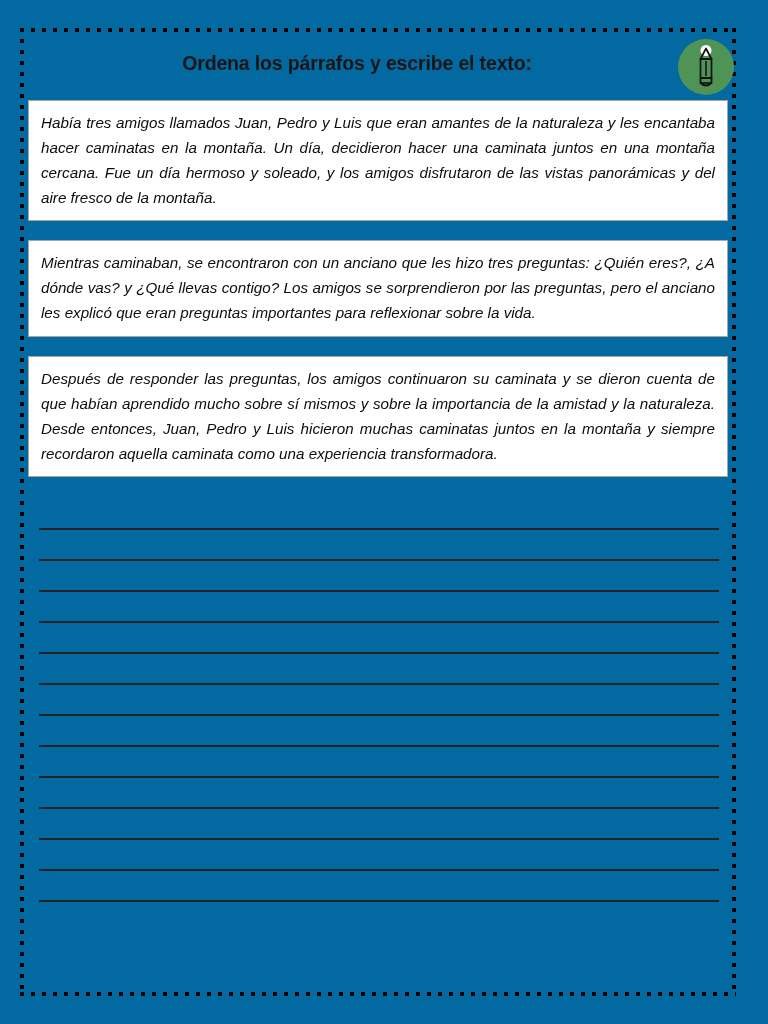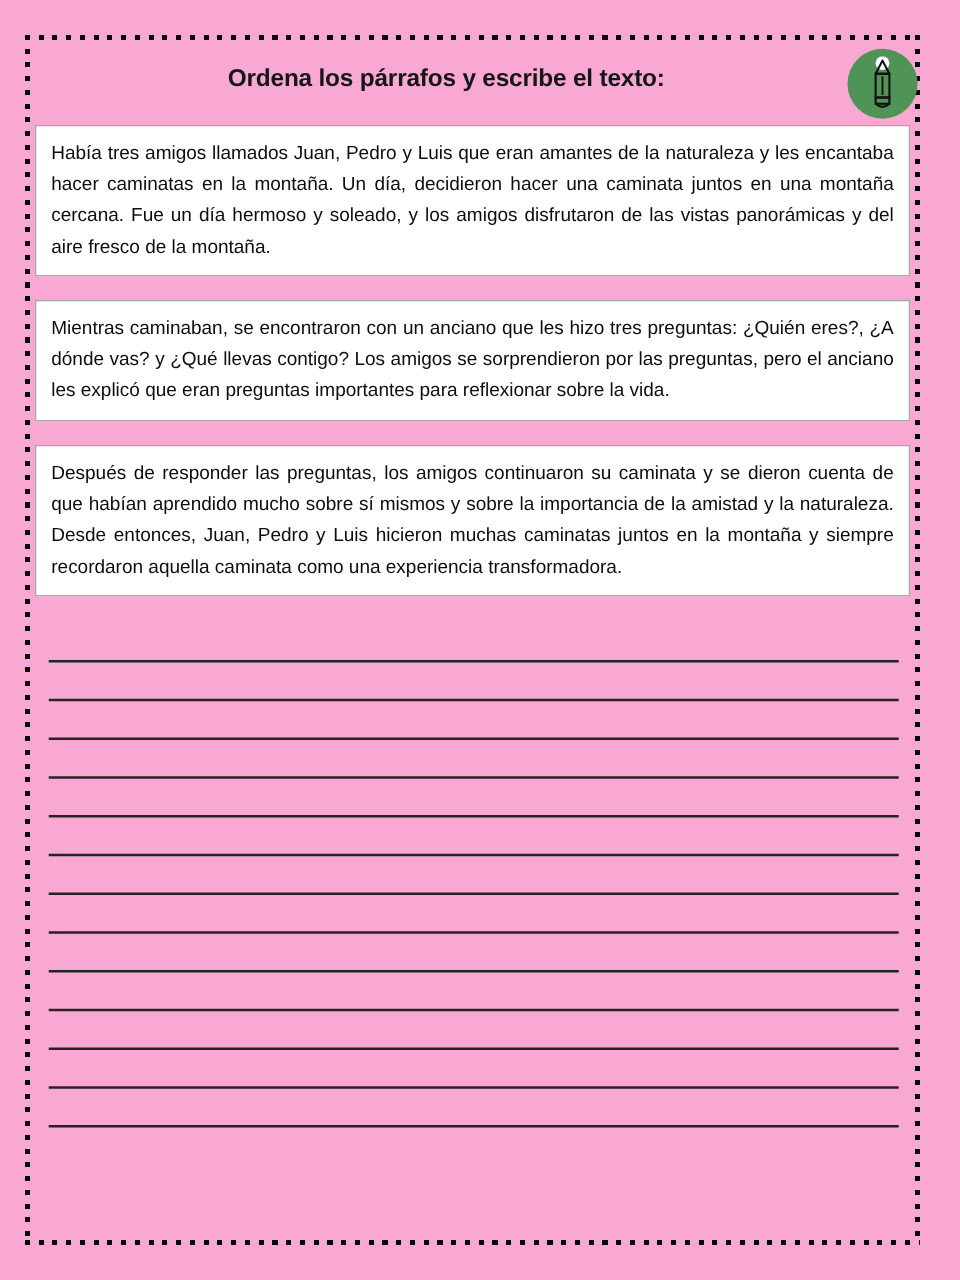--- a/index.html
+++ b/index.html
@@ -12,21 +12,21 @@
     height: 1024px;
     font-family: "Liberation Sans", sans-serif;
     -webkit-font-smoothing: antialiased;
     overflow: hidden;
   }
 
   .worksheet-page {
     position: relative;
     width: 768px;
     height: 1024px;
-    background: #f9a8d4;
+    background: #0369a1;
     box-sizing: border-box;
   }
 
   
   .page-frame {
     position: absolute;
     left: 20px;
     top: 28px;
     width: 716px;
     height: 968px;
@@ -99,20 +99,21 @@
     background: #4f9456;
     display: flex;
     align-items: center;
     justify-content: center;
   }
   .badge-icon svg { display: block; }
 
   
   .paragraph-list {
     margin-top: 2px;
+    font-style: italic;
   }
   .paragraph-box {
     border: 1px solid #a6a6a6;
     box-sizing: border-box;
     padding: 9px 12px 10px 12px;
     margin-bottom: 19px;
     background: #ffffff;
   }
   .paragraph-box p {
     margin: 0;

